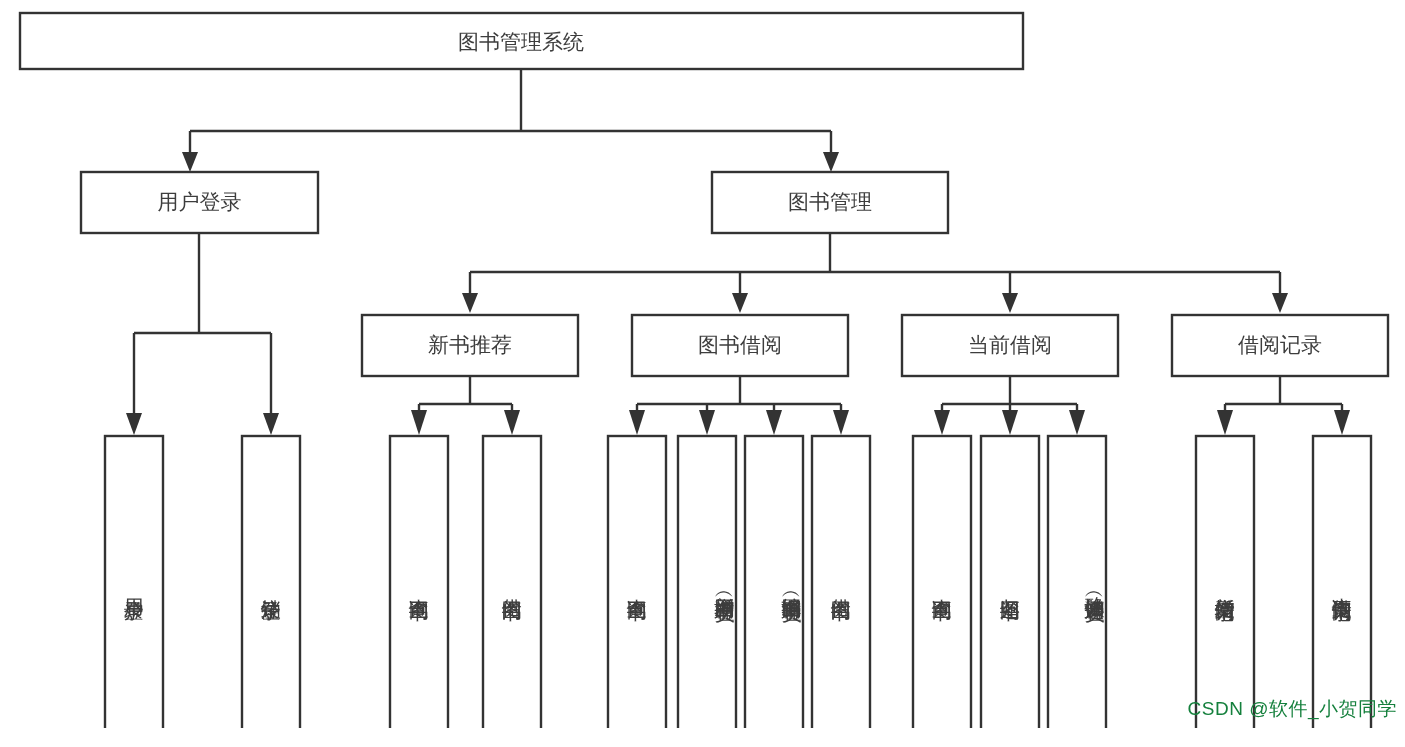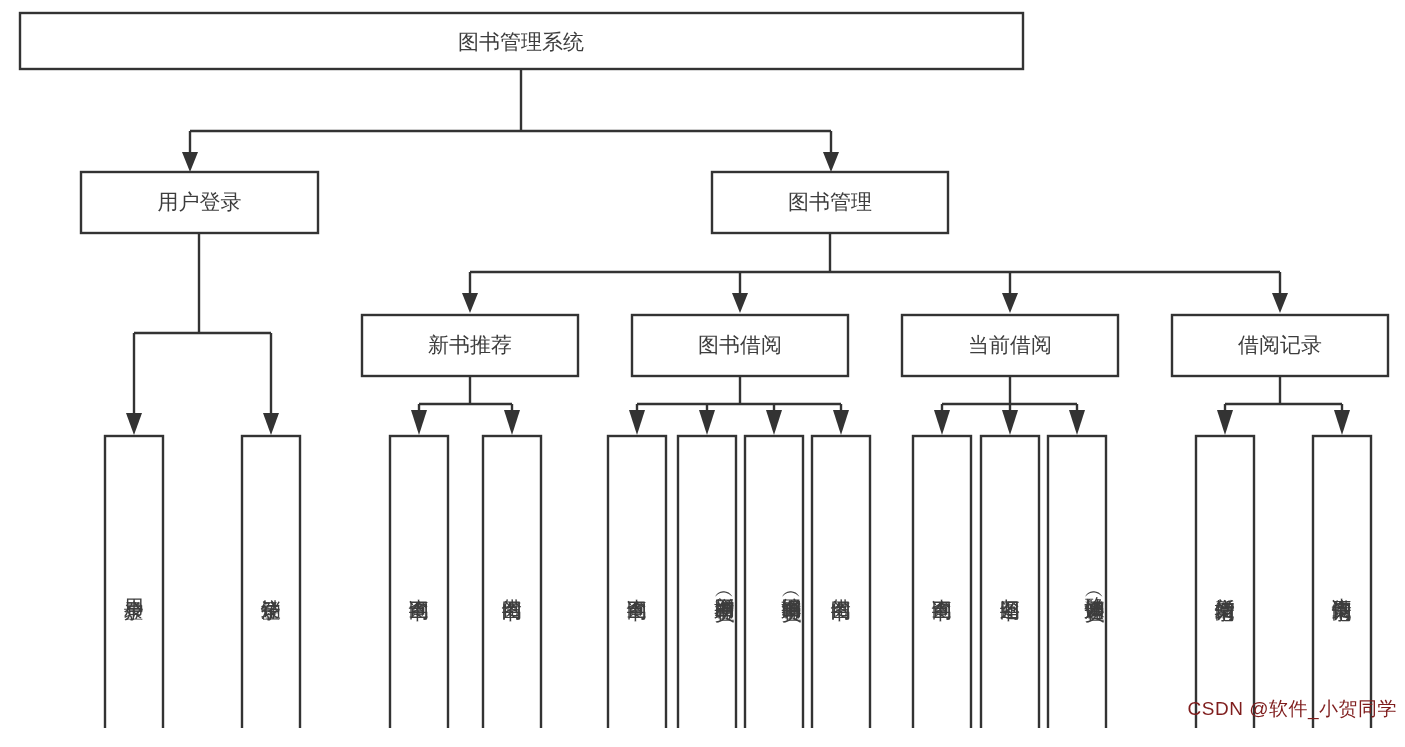--- a/index.html
+++ b/index.html
@@ -62,21 +62,21 @@
     letter-spacing: 1px;
     white-space: nowrap;
     pointer-events: none;
   }
   .watermark {
     position: absolute;
     right: 8px;
     bottom: 6px;
     font-family: "Liberation Sans", "DejaVu Sans", sans-serif;
     font-size: 19px;
-    color: #7f1d1d;
+    color: #15803d;
     letter-spacing: 0.5px;
     user-select: none;
   }
 </style>
 </head>
 <body>
 
 <div id="diagram-root">
 
   <svg class="flowchart" viewBox="0 0 1405 747" xmlns="http://www.w3.org/2000/svg">

